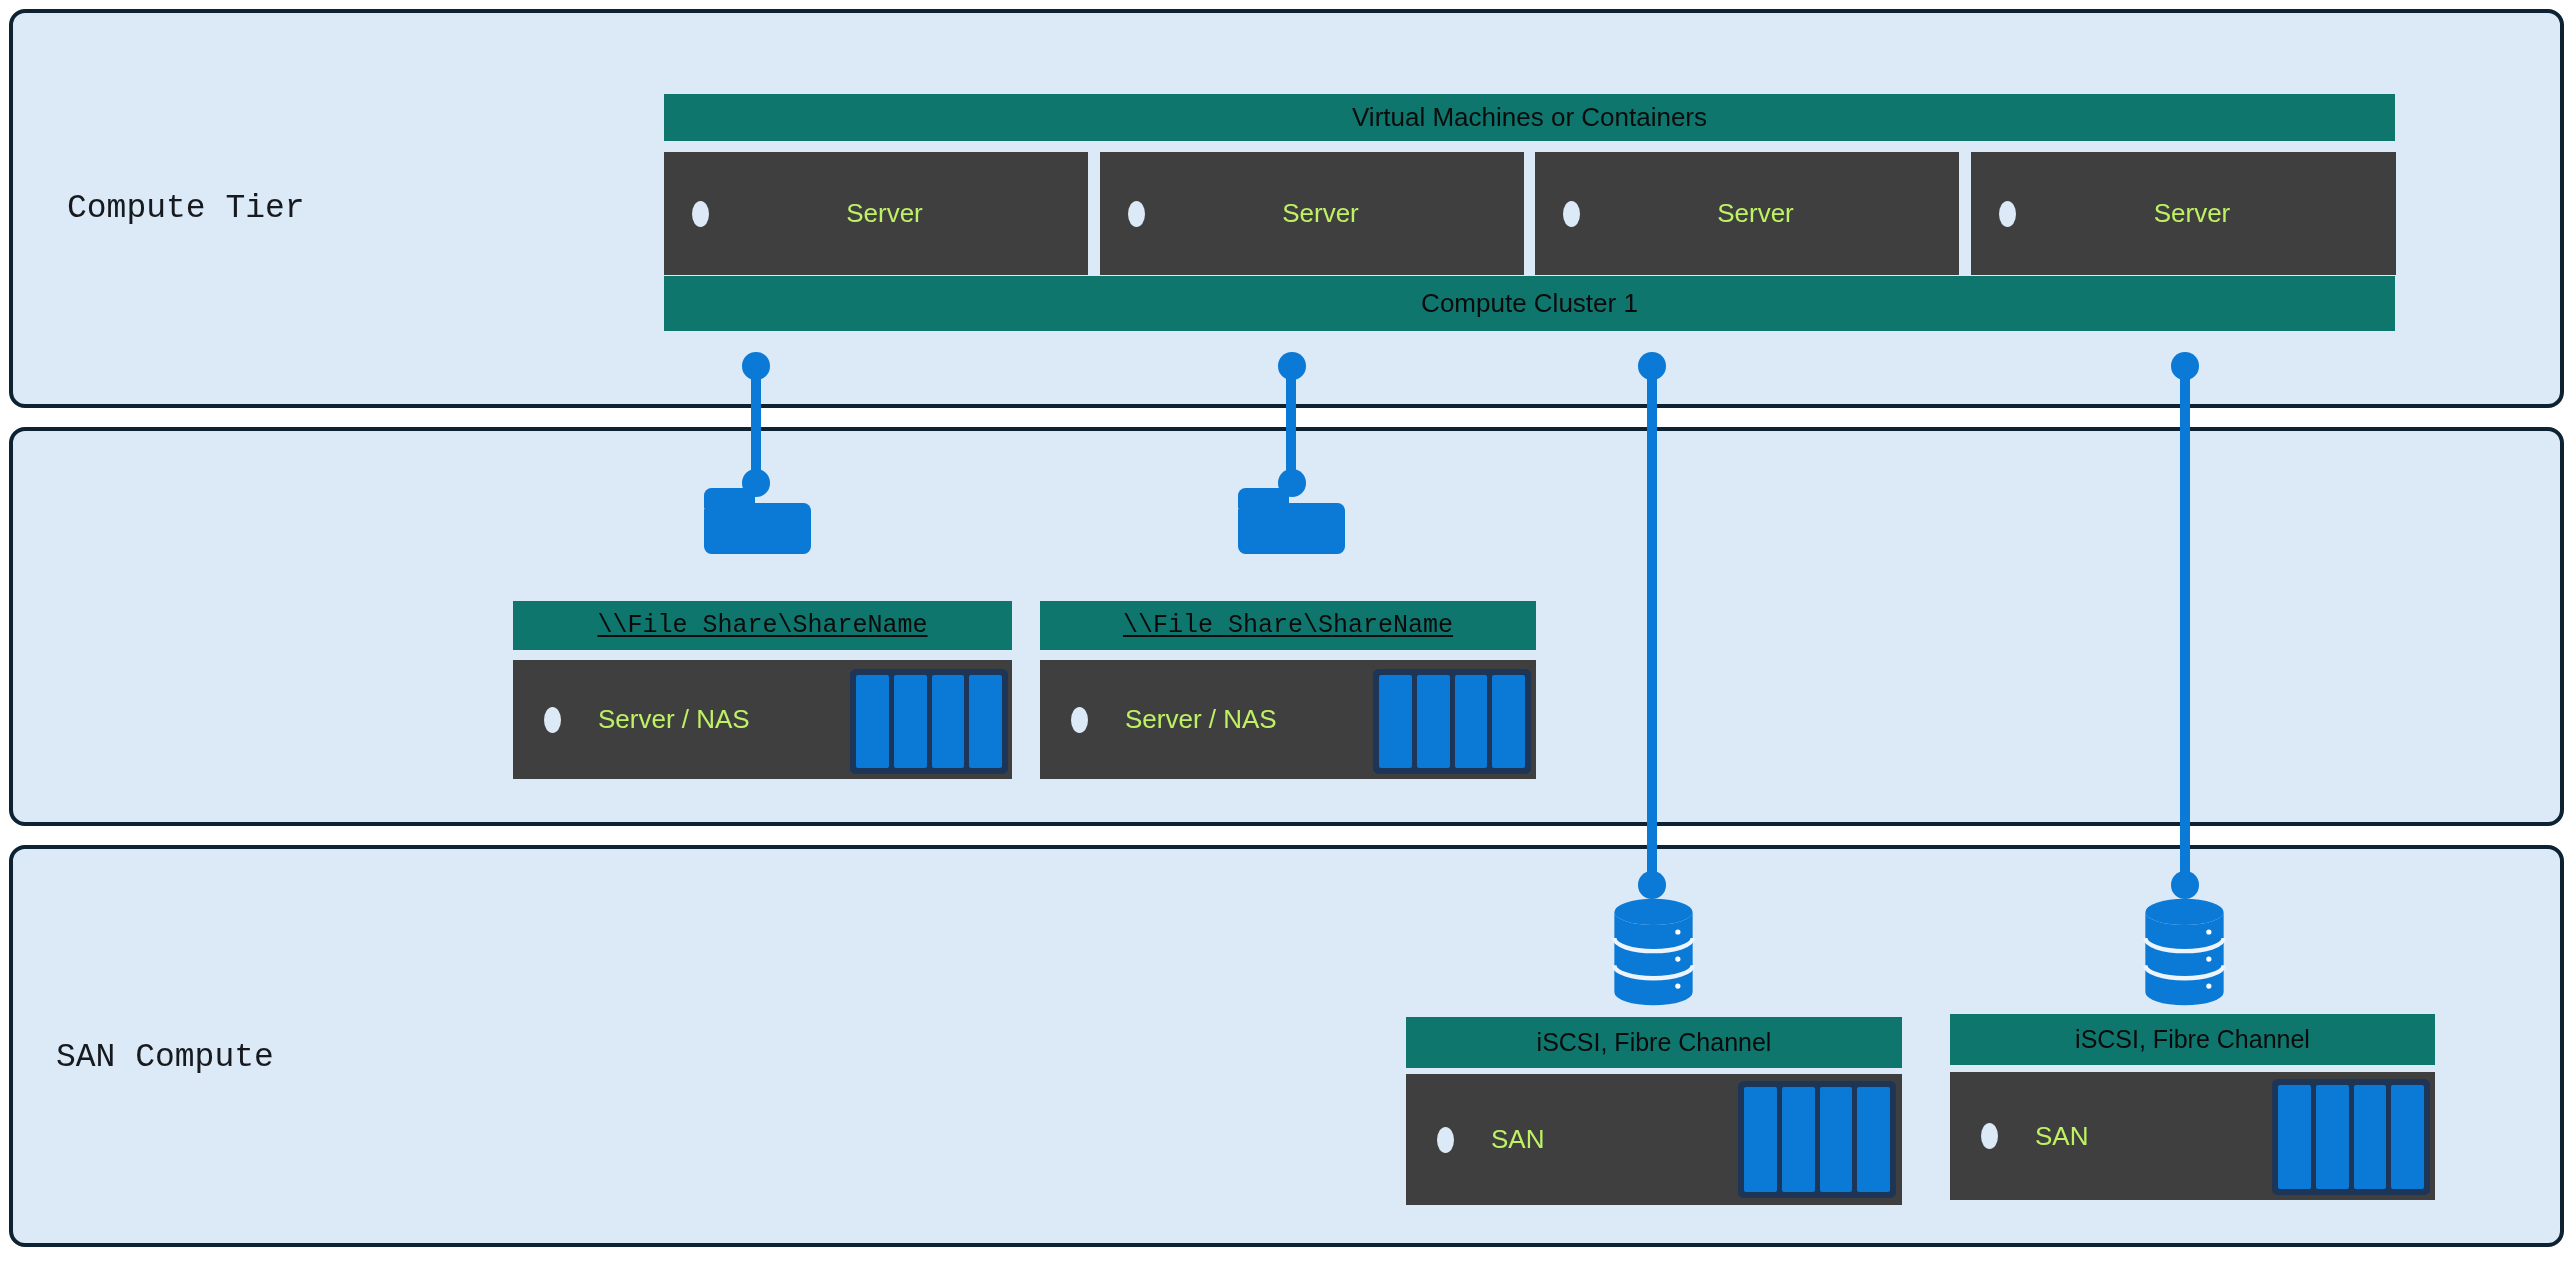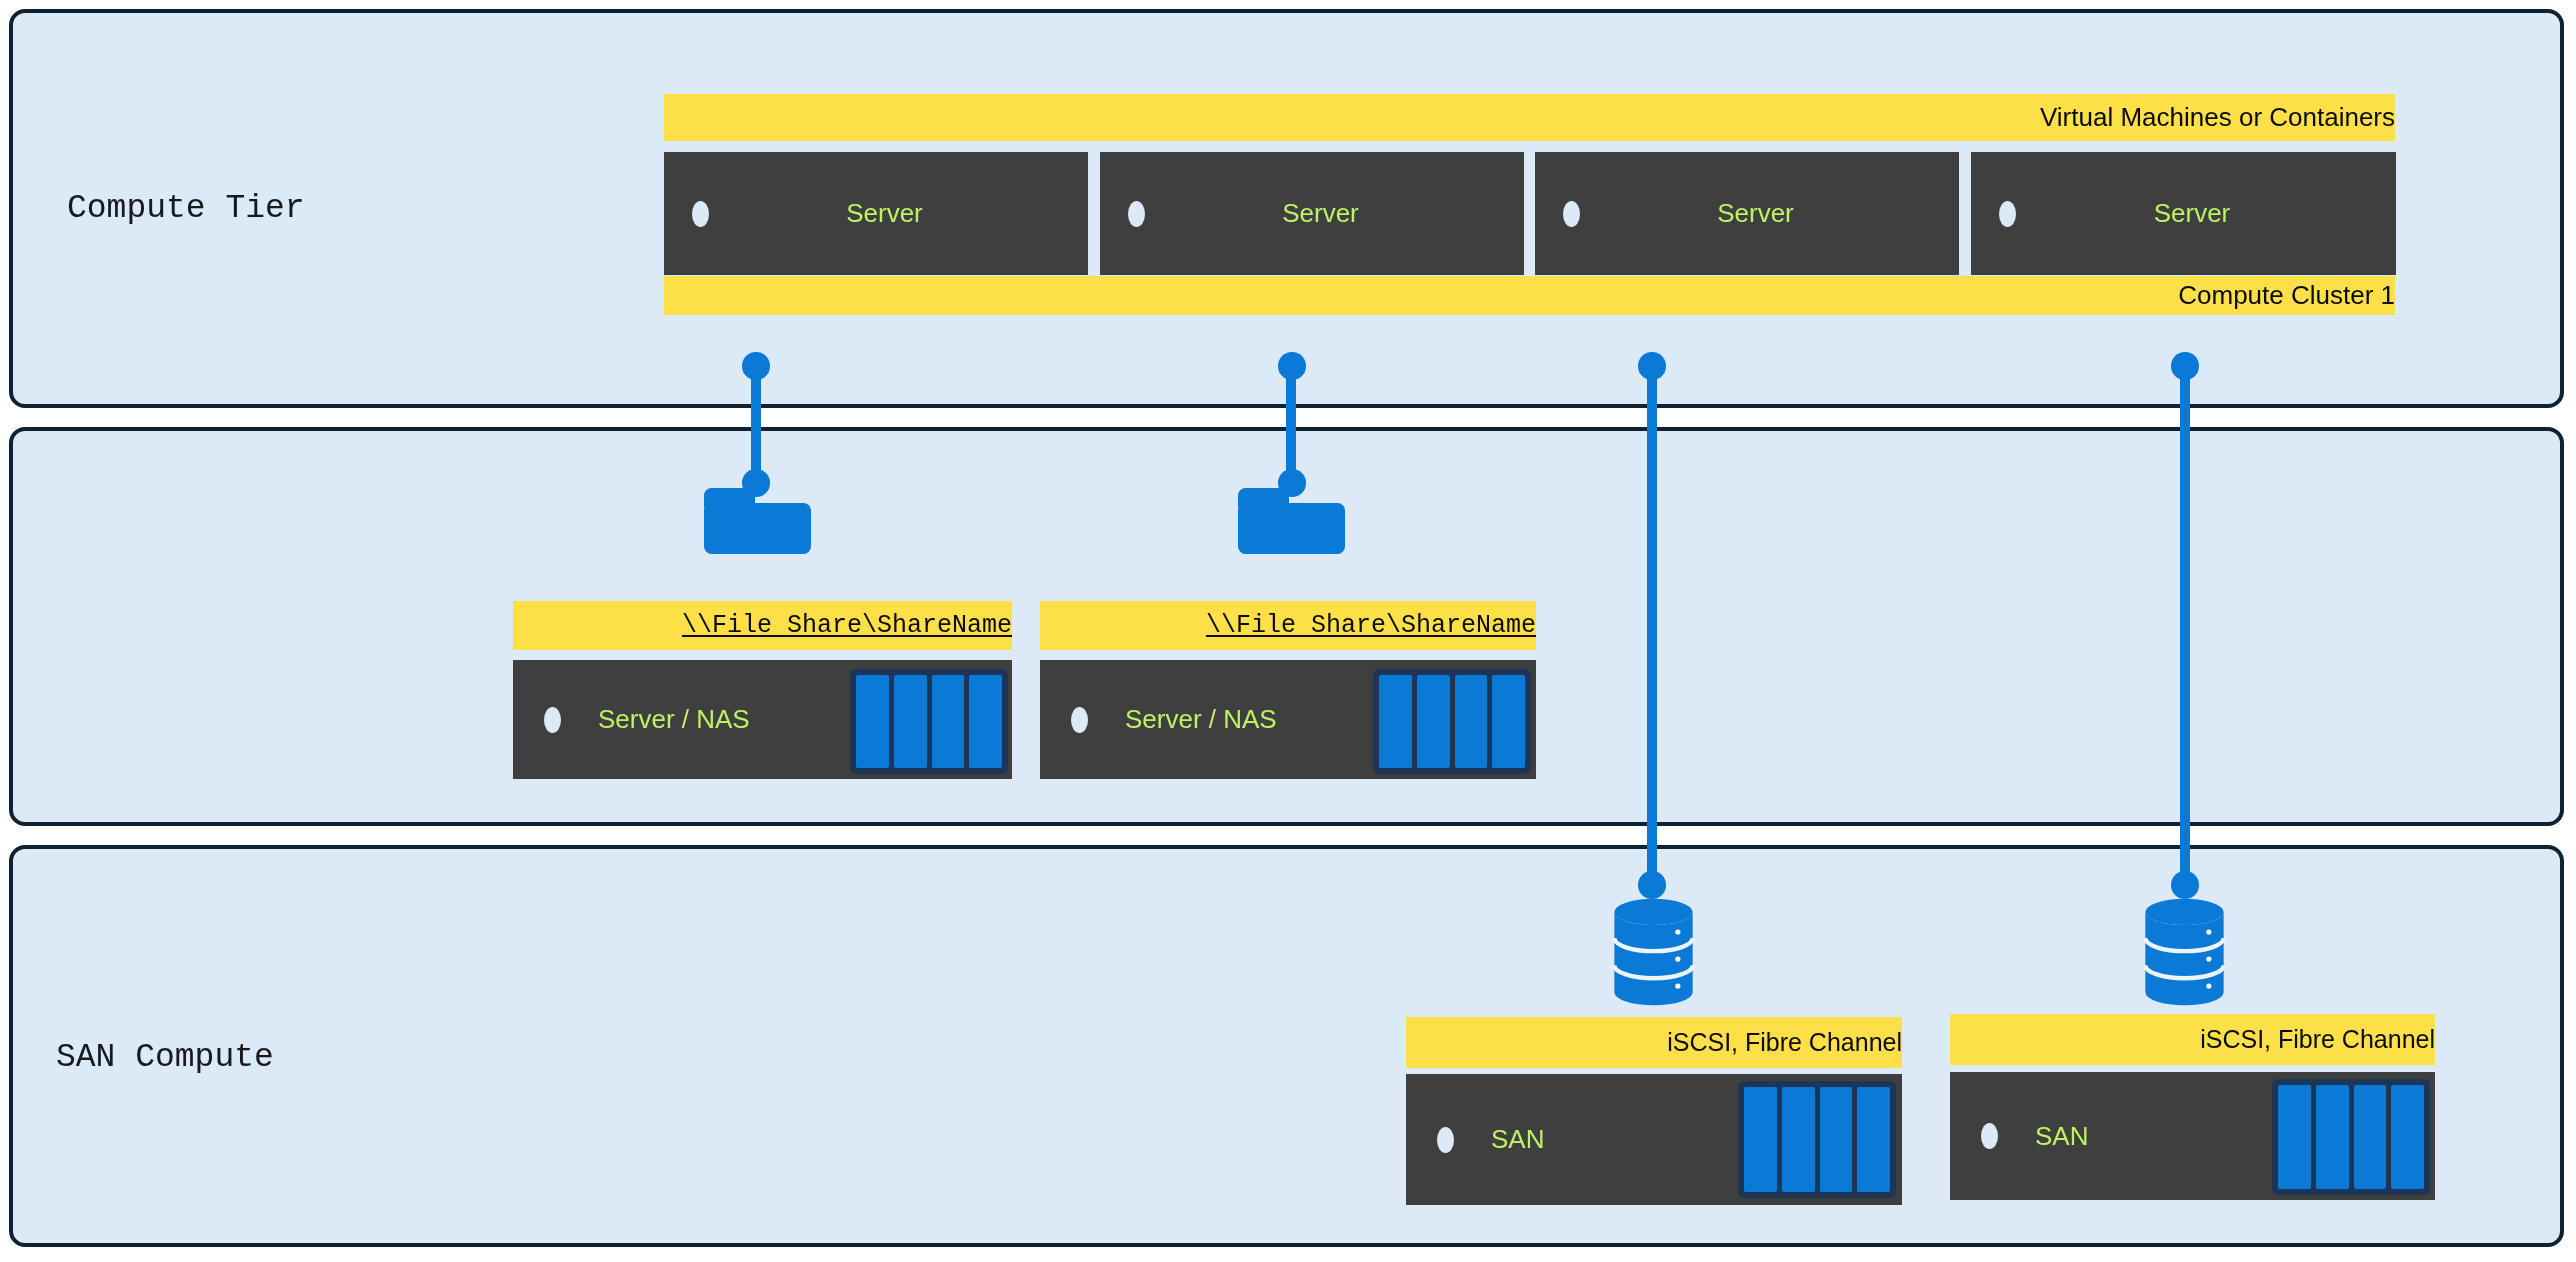--- a/index.html
+++ b/index.html
@@ -1,21 +1,21 @@
 <!DOCTYPE html>
 <html style="font-size:10px"><head>
 <meta charset="utf-8">
 <style>
   html,body{margin:0;padding:0;background:#ffffff;}
   body{font-family:"Liberation Sans",sans-serif;}
   #stage{position:relative;width:2576px;height:1263px;background:#ffffff;overflow:hidden;}
 
   .tier{position:absolute;background:#dce9f7;border:4.4px solid #0d2333;border-radius:16px;box-sizing:border-box;}
   .tier-label{position:absolute;color:#16191d;font-size:33px;line-height:1.35;white-space:pre;font-family:Liberation Mono, monospace;}
-  .band{position:absolute;background:#fde047;display:flex;align-items:center;justify-content:flex-end;
+  .band{position:absolute;background:#0f766e;display:flex;align-items:center;justify-content:center;
         color:#0b0b0b;box-sizing:border-box;text-align:center;}
   .band span{display:inline-block;}
   .band.underline span{text-decoration:underline;text-underline-offset:3.1px;font-family:Liberation Mono, monospace;}
 
   .node{position:absolute;background:#3f3f3f;box-sizing:border-box;display:flex;align-items:center;}
   .node .led{width:17px;height:26px;border-radius:50%;background:#dce9f7;flex:0 0 auto;}
   .node .nlabel{color:#bef264;text-align:center;flex:1 1 auto;white-space:nowrap;}
 
   .disks{position:absolute;border:6.2px solid #1d3557;border-radius:5.6px;background:#1d3557;
          display:flex;gap:5px;box-sizing:border-box;}
@@ -57,21 +57,21 @@
   <div class="node" style="left:1535px;top:152px;width:424px;height:123px;">
     <div class="led" style="margin-left:28px;"></div>
     <div class="nlabel" style="font-size:26px;margin-right:28px;">Server</div>
   </div>
 
   <div class="node" style="left:1971px;top:152px;width:425px;height:123px;">
     <div class="led" style="margin-left:28px;"></div>
     <div class="nlabel" style="font-size:26px;margin-right:28px;">Server</div>
   </div>
 
-  <div class="band" style="left:664px;top:276px;width:1731px;height:39px;font-size:26px;">
+  <div class="band" style="left:664px;top:276px;width:1731px;height:55px;font-size:26px;">
     <span>Compute Cluster 1</span>
   </div>
 
   <div class="tier" style="left:9.4px;top:427px;width:2555px;height:399px;"></div>
 
 
   <div class="folder" style="left:704px;top:488px;width:107px;height:66px;">
     <div class="tab"></div>
     <div class="body"></div>
   </div>

